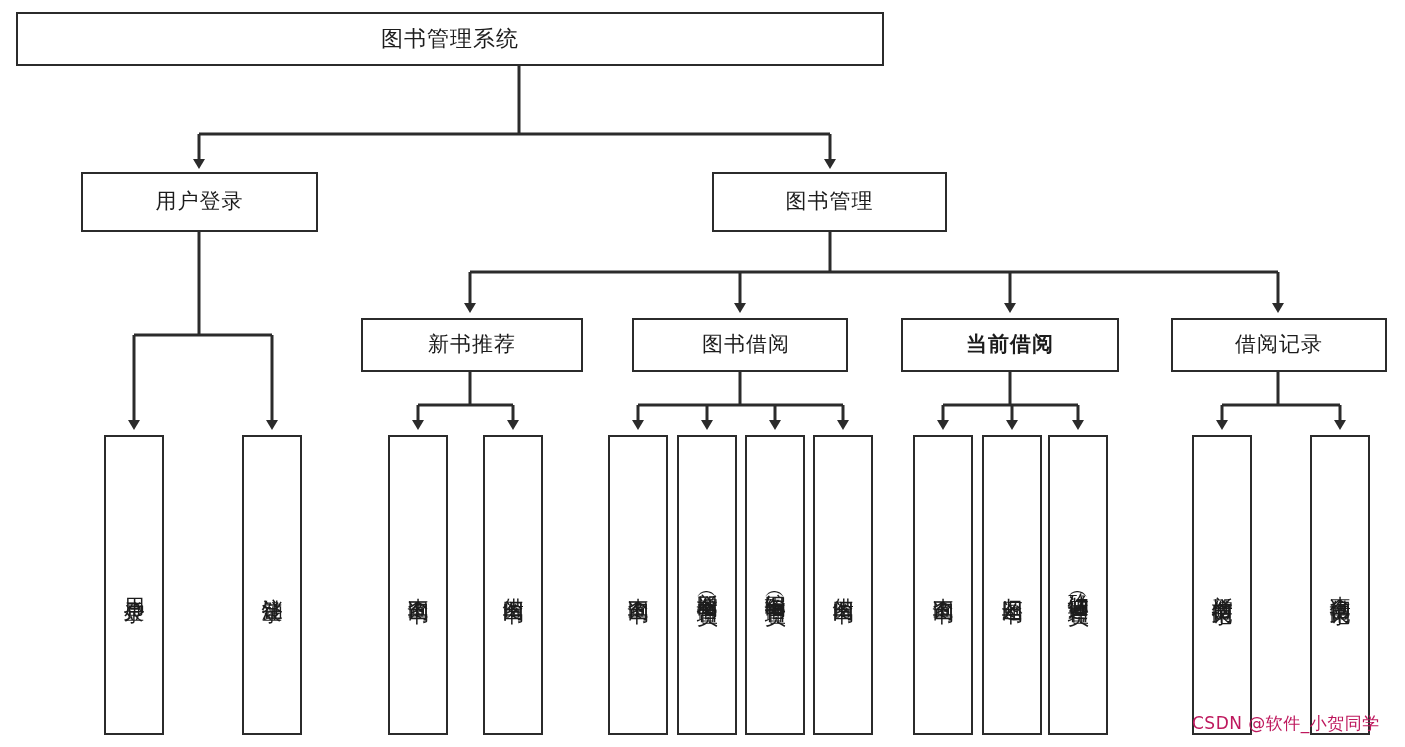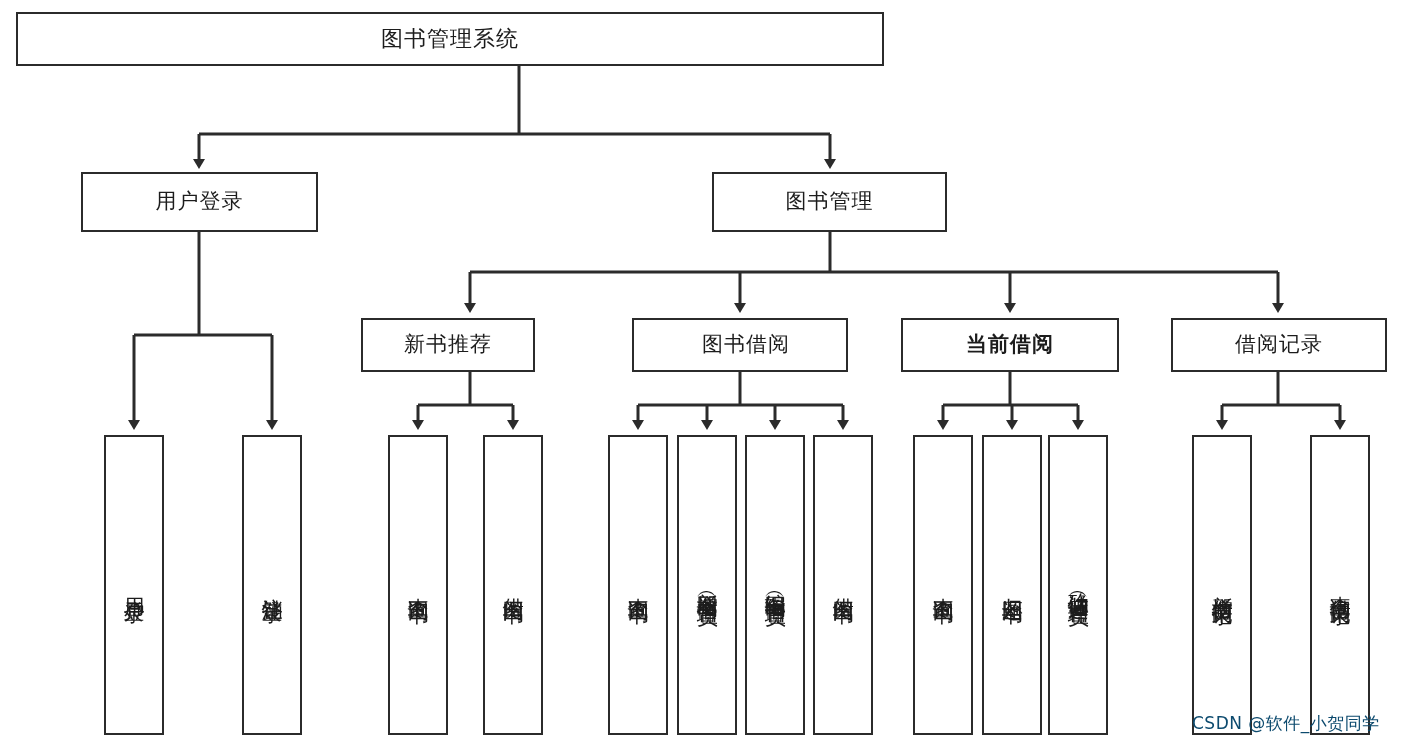--- a/index.html
+++ b/index.html
@@ -49,21 +49,21 @@
     text-align:center;
   }
   .node.root{
     font-size:22px;
   }
   .watermark{
     position:absolute;
     left:1192px;
     top:712px;
     font-size:17px;
-    color:#0c4a6e;
+    color:#be185d;
     letter-spacing:0.5px;
     white-space:nowrap;
     z-index:5;
     font-family:"DejaVu Sans","Liberation Sans",sans-serif;
   }
 </style>
 </head>
 <body>
 
 <div id="canvas">
@@ -116,21 +116,21 @@
       <path d="M1222,405 L1222,421" marker-end="url(#arrow)"></path>
       <path d="M1340,405 L1340,421" marker-end="url(#arrow)"></path>
     </g>
   </svg>
 
   <div class="node h root" style="left:16px;top:12px;width:868px;height:54px;">图书管理系统</div>
 
   <div class="node h" style="left:81px;top:172px;width:237px;height:60px;">用户登录</div>
   <div class="node h" style="left:712px;top:172px;width:235px;height:60px;">图书管理</div>
 
-  <div class="node h" style="left:361px;top:318px;width:174px;height:54px;">新书推荐</div>
+  <div class="node h" style="left:361px;top:318px;width:222px;height:54px;">新书推荐</div>
   <div class="node h" style="left:632px;top:318px;width:216px;height:54px;padding-left:12px;">图书借阅</div>
   <div class="node h" style="left:901px;top:318px;width:218px;height:54px;font-weight:bold;">当前借阅</div>
   <div class="node h" style="left:1171px;top:318px;width:216px;height:54px;">借阅记录</div>
 
   <div class="node v" style="left:104px;top:435px;width:60px;height:300px;">用户登录</div>
   <div class="node v" style="left:242px;top:435px;width:60px;height:300px;">注销登录</div>
 
   <div class="node v" style="left:388px;top:435px;width:60px;height:300px;">查询图书</div>
   <div class="node v" style="left:483px;top:435px;width:60px;height:300px;">借阅图书</div>
 

